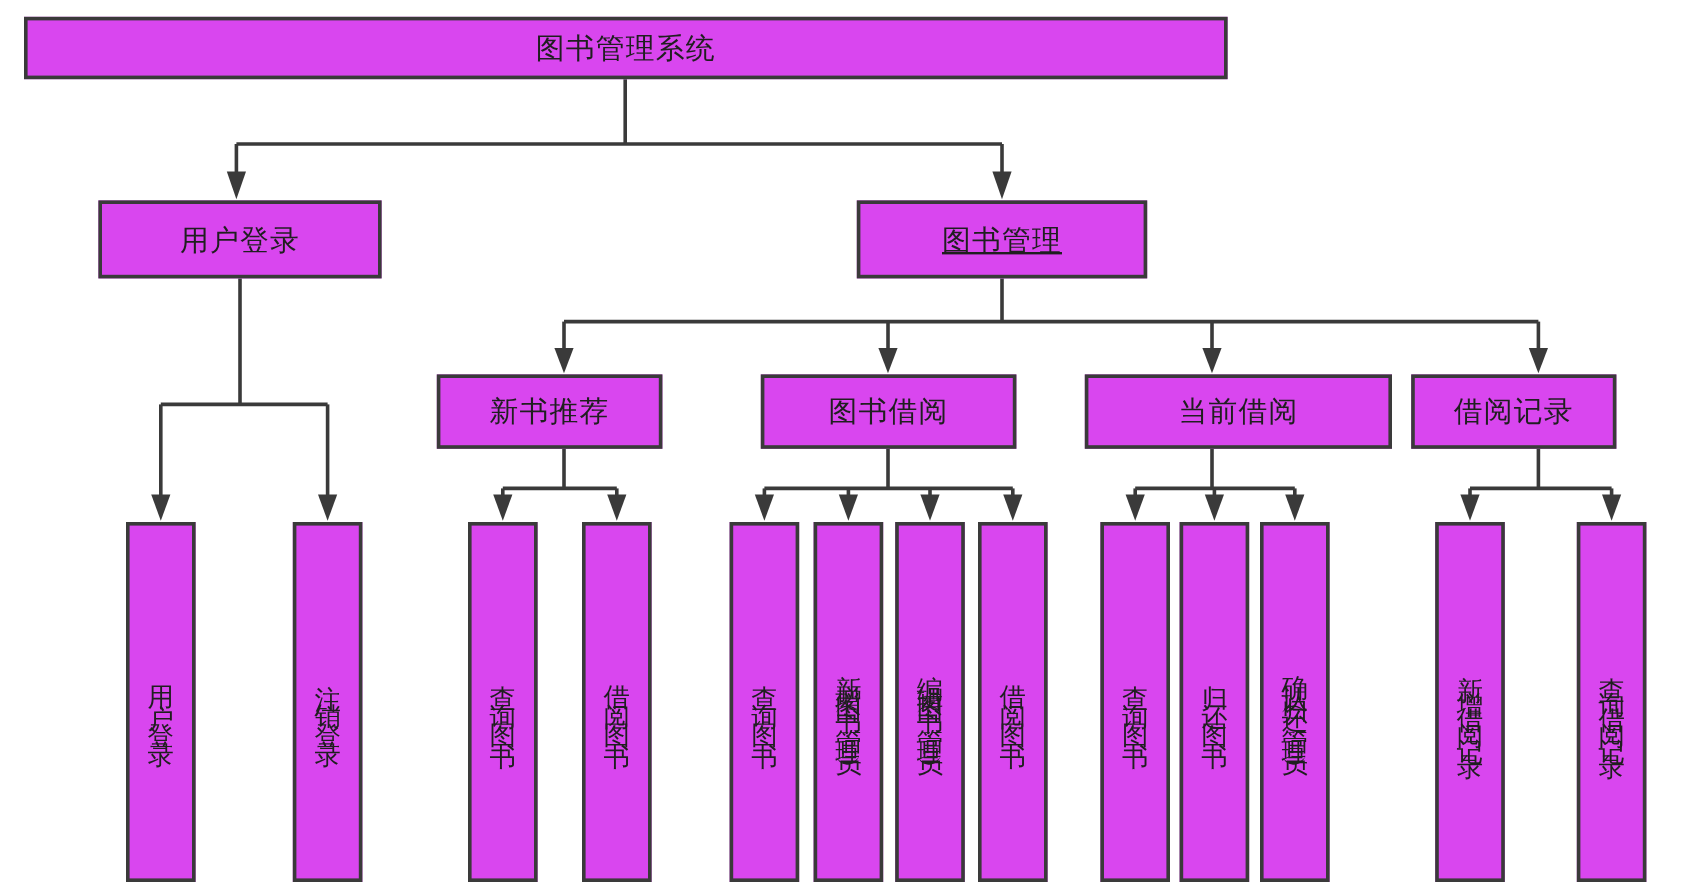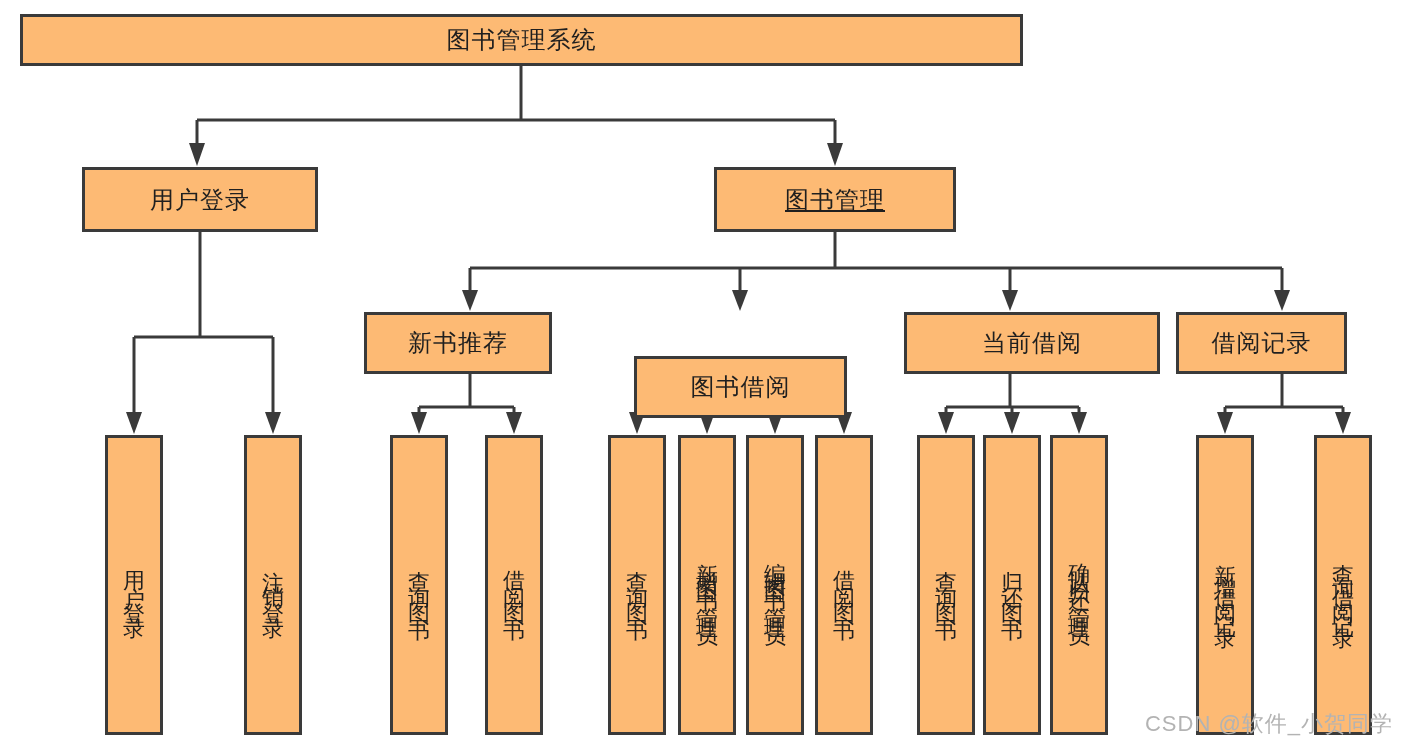--- a/index.html
+++ b/index.html
@@ -20,21 +20,21 @@
     left: 0;
     top: 0;
     width: 1405px;
     height: 747px;
     pointer-events: none;
   }
   .node {
     position: absolute;
     box-sizing: border-box;
     border: 3px solid #3a3a3a;
-    background: #fdba74;
+    background: #d946ef;
     display: flex;
     align-items: center;
     justify-content: center;
     color: #1f1f1f;
   }
   .node.h {
     font-size: 24px;
     letter-spacing: 1px;
     white-space: nowrap;
   }
@@ -132,21 +132,21 @@
       <polygon points="1335,412 1351,412 1343,434"></polygon>
     </g>
   </svg>
 
   <div class="node h" style="left:20px; top:14px; width:1003px; height:52px;">图书管理系统</div>
 
   <div class="node h" style="left:82px; top:167px; width:236px; height:65px;">用户登录</div>
   <div class="node h" style="left:714px; top:167px; width:242px; height:65px;text-decoration:underline;">图书管理</div>
 
   <div class="node h" style="left:364px; top:312px; width:188px; height:62px;">新书推荐</div>
-  <div class="node h" style="left:634px; top:312px; width:213px; height:62px;margin-top:44px;">图书借阅</div>
+  <div class="node h" style="left:634px; top:312px; width:213px; height:62px;">图书借阅</div>
   <div class="node h" style="left:904px; top:312px; width:256px; height:62px;">当前借阅</div>
   <div class="node h" style="left:1176px; top:312px; width:171px; height:62px;">借阅记录</div>
 
   <div class="node leaf" style="left:105px; top:435px; width:58px; height:300px;">
     <span class="vtext ls4">用户登录</span>
   </div>
   <div class="node leaf" style="left:244px; top:435px; width:58px; height:300px;">
     <span class="vtext ls4">注销登录</span>
   </div>
 
@@ -180,15 +180,14 @@
     <span class="vtext ls9">确认归还（管理员）</span>
   </div>
 
   <div class="node leaf" style="left:1196px; top:435px; width:58px; height:300px;">
     <span class="vtext ls6">新增借阅记录</span>
   </div>
   <div class="node leaf" style="left:1314px; top:435px; width:58px; height:300px;">
     <span class="vtext ls6">查询借阅记录</span>
   </div>
 
-  <div id="watermark">CSDN @软件_小贺同学</div>
 
 </div>
 
 </body></html>

